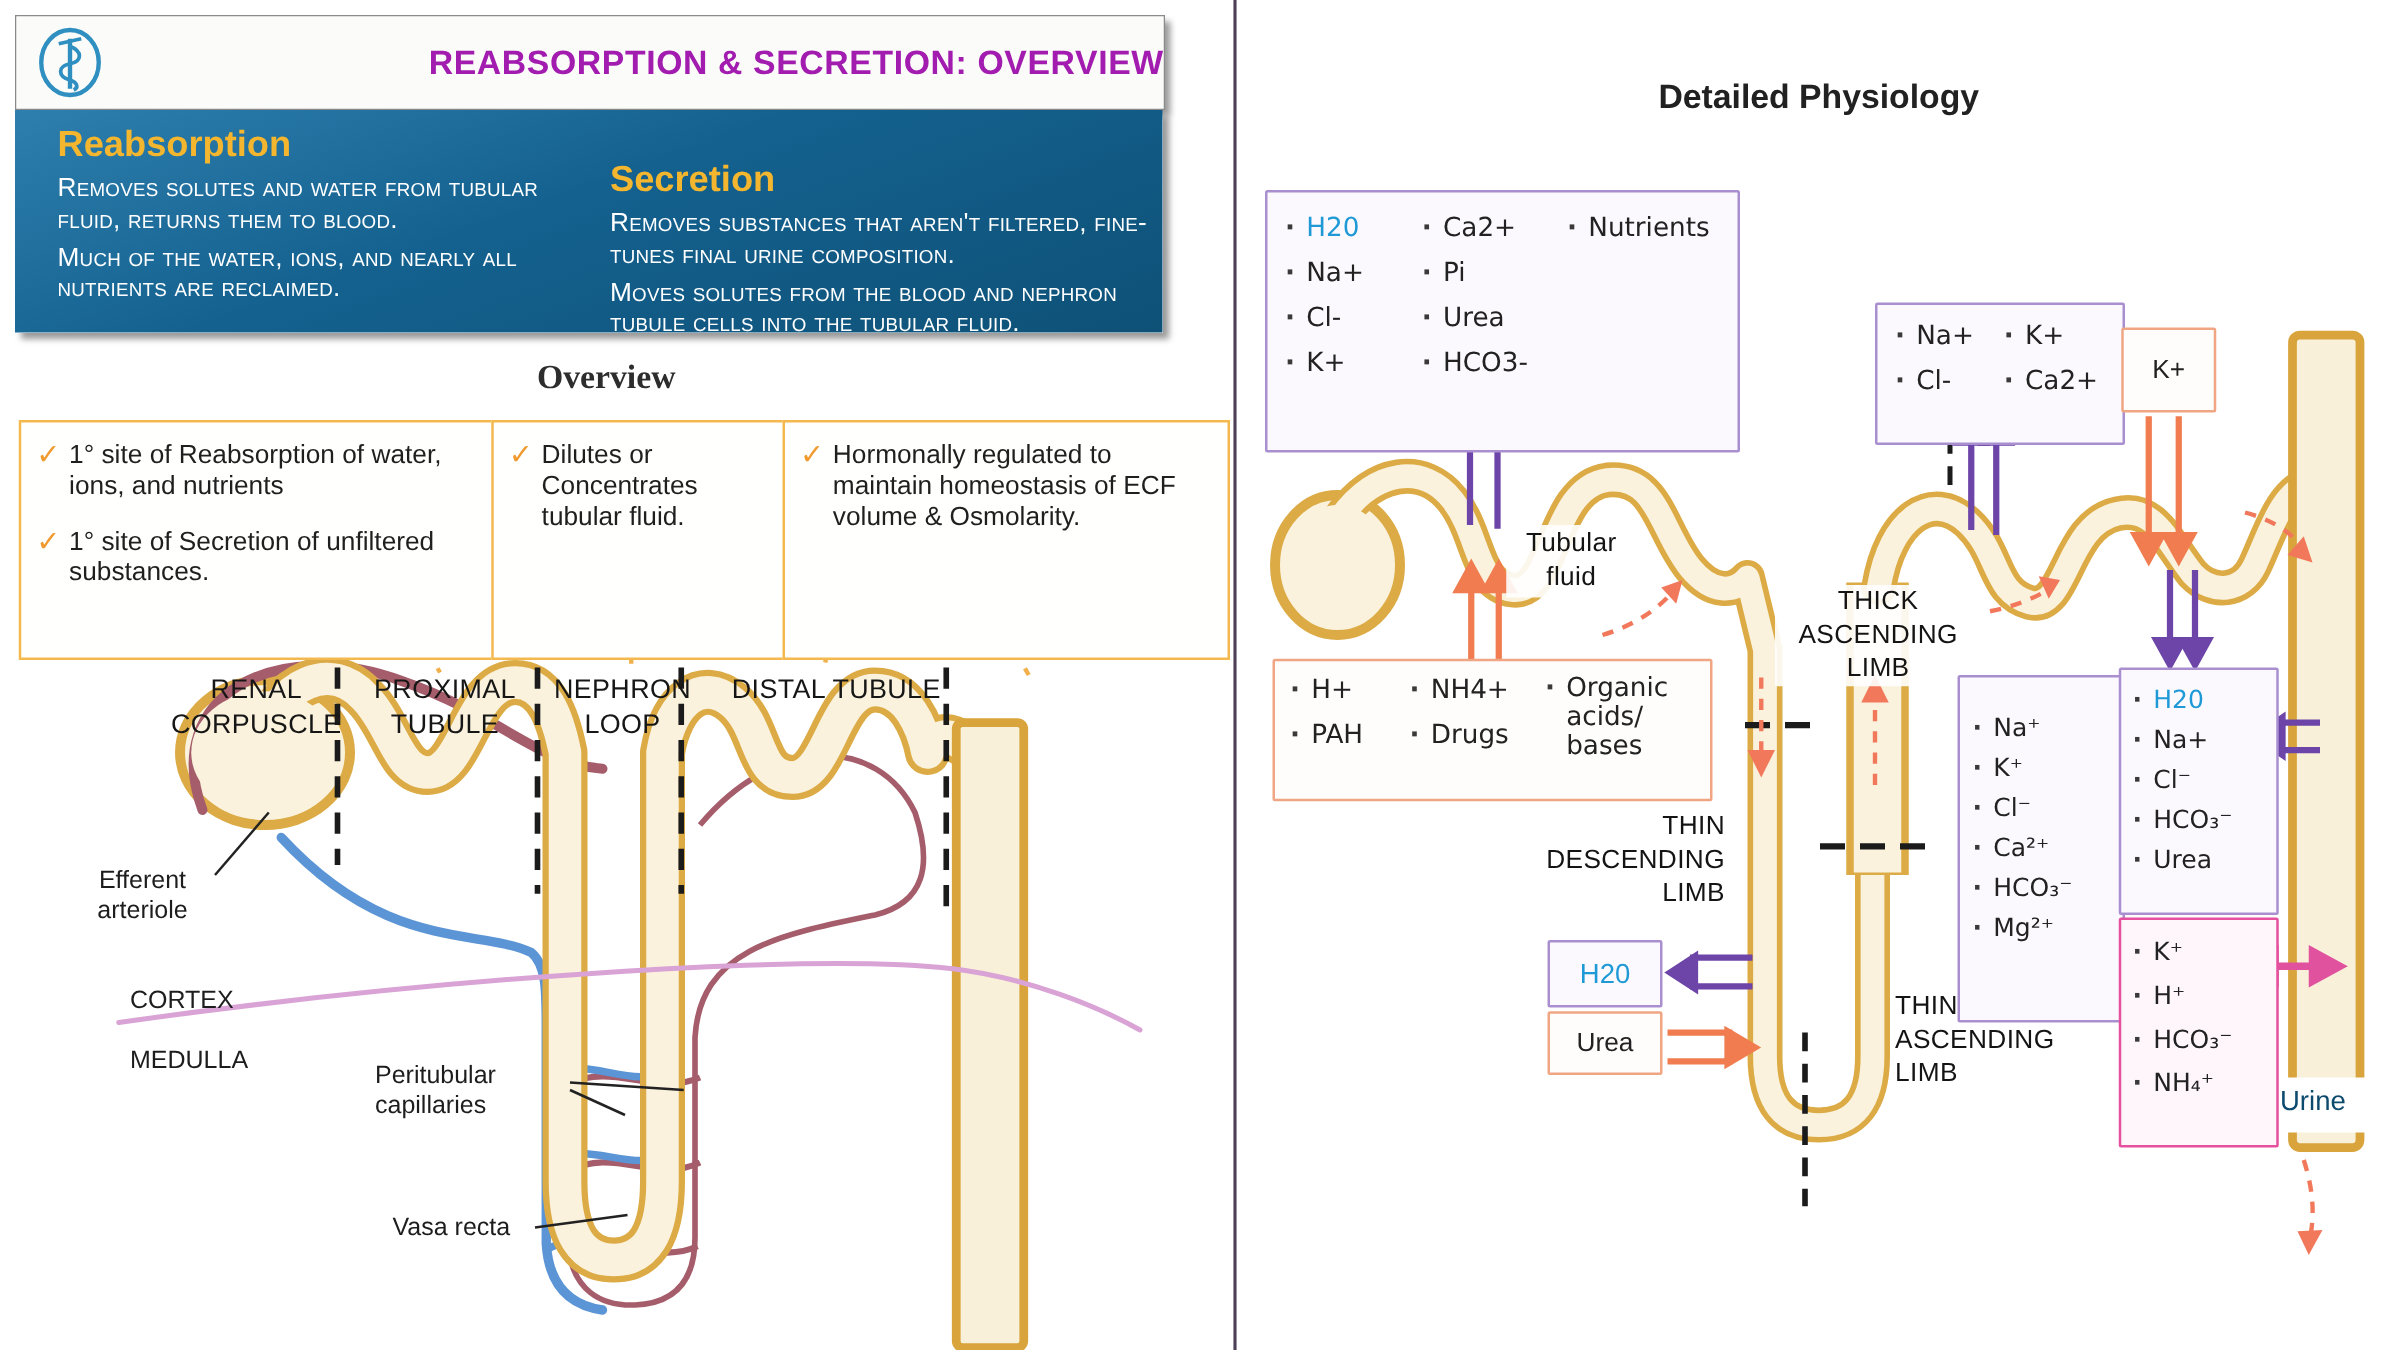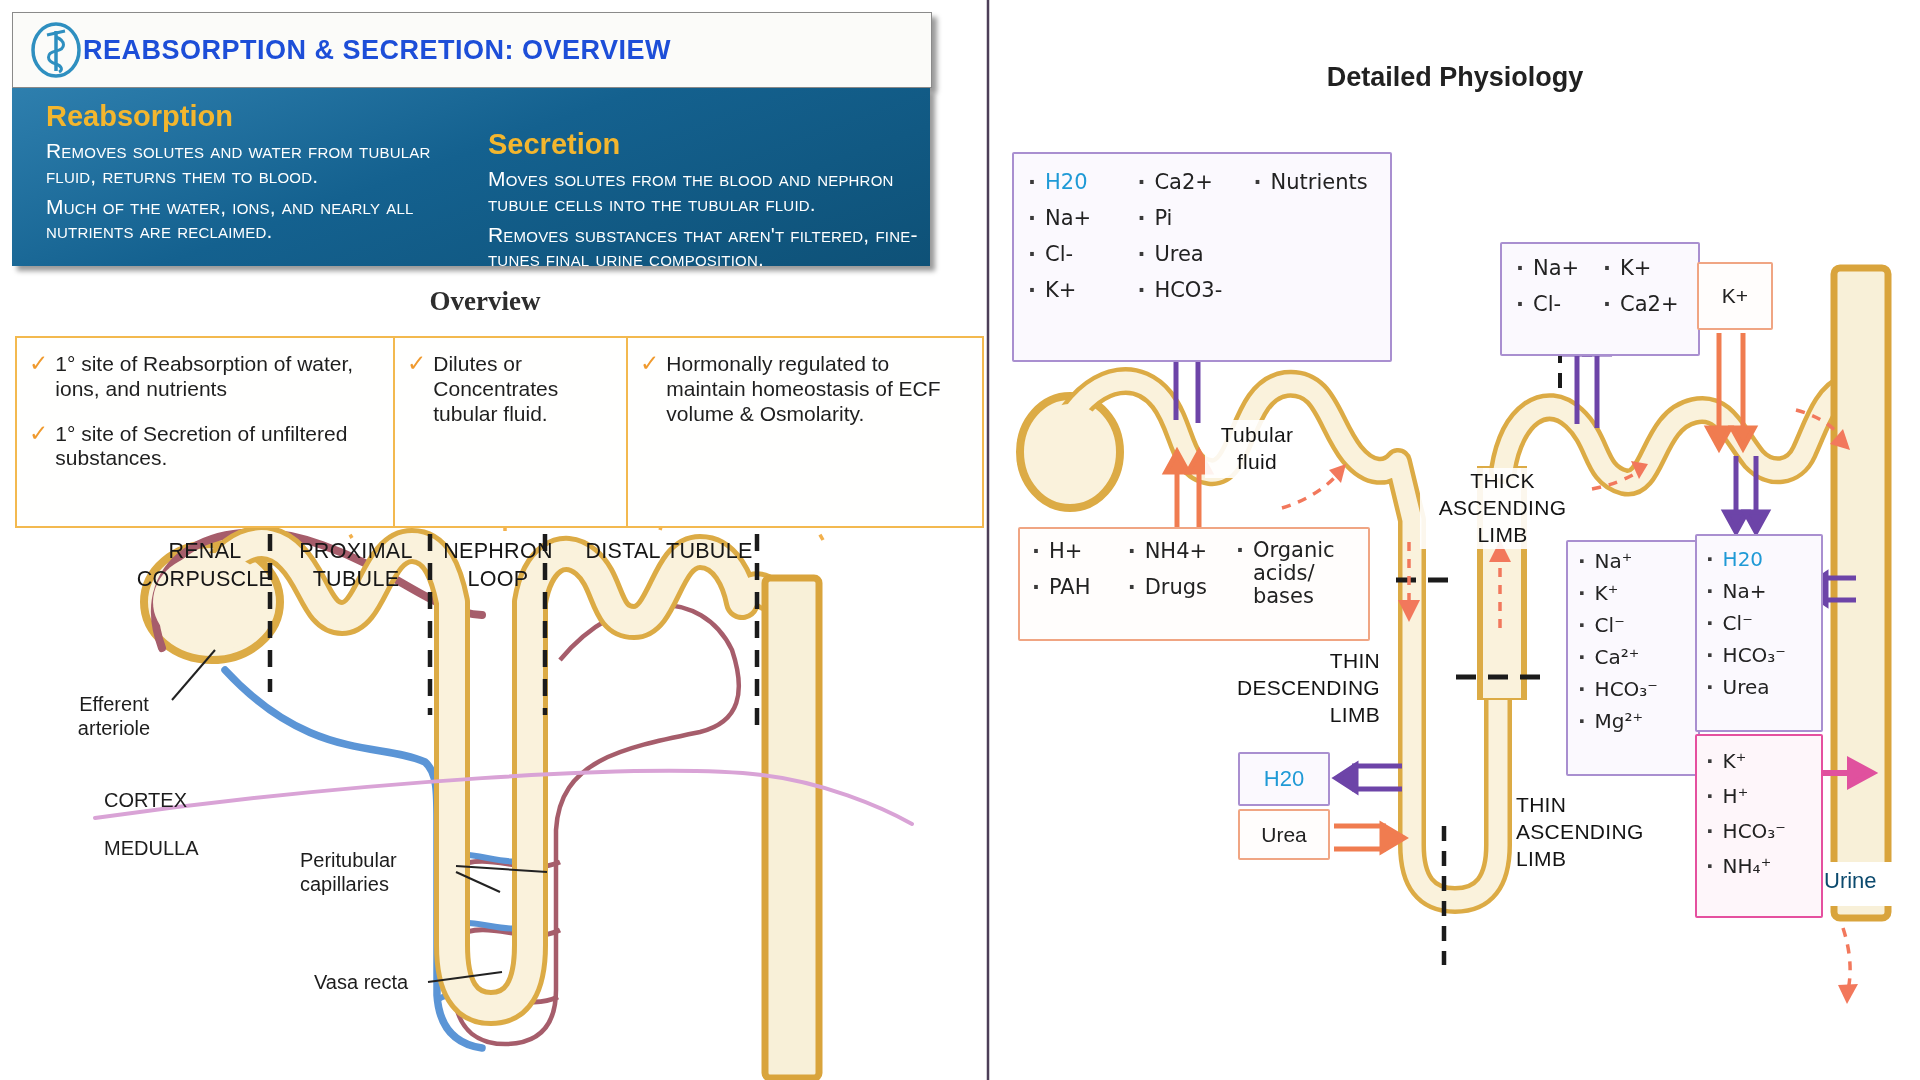--- a/index.html
+++ b/index.html
@@ -2,21 +2,21 @@
 <html><head>
 <meta charset="utf-8">
 <style>
   html,body{margin:0;padding:0;background:#ffffff;font-family:"Liberation Sans","DejaVu Sans",sans-serif;}
   #canvas{position:relative;width:1920px;height:1080px;background:#fff;overflow:hidden;}
   .abs{position:absolute;}
   svg{display:block;}
   
   .hdr{left:12px;top:12px;width:918px;height:74px;background:#fbfbf9;border:1px solid #8a8a8a;
        box-shadow:5px 5px 5px rgba(0,0,0,0.40);display:flex;align-items:center;}
-  .hdr-title{flex:1;text-align:left;font-size:27px;font-weight:bold;color:#1d4ed8;letter-spacing:.5px;}
+  .hdr-title{flex:1;text-align:right;font-size:27px;font-weight:bold;color:#a21caf;letter-spacing:.5px;}
   .logo{width:54px;height:58px;margin-left:16px;flex:0 0 auto;}
   
   .intro{left:12px;top:88px;width:918px;height:178px;background:linear-gradient(160deg,#2e7fae 0%,#14618f 45%,#0e5177 100%);
          box-shadow:5px 5px 5px rgba(0,0,0,0.40);color:#fff;}
   .intro-col{position:absolute;top:12px;}
   .intro-col.c1{left:34px;width:400px;}
   .intro-col.c2{left:476px;width:430px;margin-top:28px;}
   .intro-h{color:#f3b62e;font-size:29px;font-weight:bold;margin-bottom:2px;}
   .intro-p{font-variant:small-caps;font-size:21px;line-height:1.18;margin-top:6px;letter-spacing:.2px;}
   
@@ -187,22 +187,22 @@
   </div>
 
   <div class="abs intro">
     <div class="intro-col c1">
       <div class="intro-h">Reabsorption</div>
       <div class="intro-p">Removes solutes and water from tubular fluid, returns them to blood.</div>
       <div class="intro-p">Much of the water, ions, and nearly all nutrients are reclaimed.</div>
     </div>
     <div class="intro-col c2">
       <div class="intro-h">Secretion</div>
+      <div class="intro-p">Removes substances that aren't filtered, fine-tunes final urine composition.</div>
       <div class="intro-p">Moves solutes from the blood and nephron tubule cells into the tubular fluid.</div>
-      <div class="intro-p">Removes substances that aren't filtered, fine-tunes final urine composition.</div>
     </div>
   </div>
 
   <div class="abs ov-title">Overview</div>
 
   <div class="abs card" style="left:15px;top:336px;width:362px;height:160px;">
     <div class="item">
       <span class="chk">✓</span>
       <span>1° site of Reabsorption of water, ions, and nutrients</span>
     </div>
@@ -281,21 +281,21 @@
       <div class="ion">Ca2+</div>
     </div>
   </div>
 
   <div class="abs ionbox orange ctr" style="left:1697px;top:262px;width:72px;height:64px;font-size:21px;">
     <span>K+</span>
   </div>
 
   <div class="abs limb-label" style="left:1420px;top:468px;width:165px;text-align:center;">THICK ASCENDING LIMB</div>
 
-  <div class="abs ionbox" style="left:1566px;top:540px;width:110px;height:218px;padding:7px 10px;display:flex;flex-direction:column;gap:8px;">
+  <div class="abs ionbox" style="left:1566px;top:540px;width:110px;height:218px;padding:28px 10px;display:flex;flex-direction:column;gap:8px;">
     <div class="ion" style="font-size:20px;">Na⁺</div>
     <div class="ion" style="font-size:20px;">K⁺</div>
     <div class="ion" style="font-size:20px;">Cl⁻</div>
     <div class="ion" style="font-size:20px;">Ca²⁺</div>
     <div class="ion" style="font-size:20px;">HCO₃⁻</div>
     <div class="ion" style="font-size:20px;">Mg²⁺</div>
   </div>
 
   <div class="abs ionbox" style="left:1695px;top:534px;width:106px;height:172px;padding:11px 9px;display:flex;flex-direction:column;gap:8px;">
     <div class="ion blue" style="font-size:20px;">H20</div>

